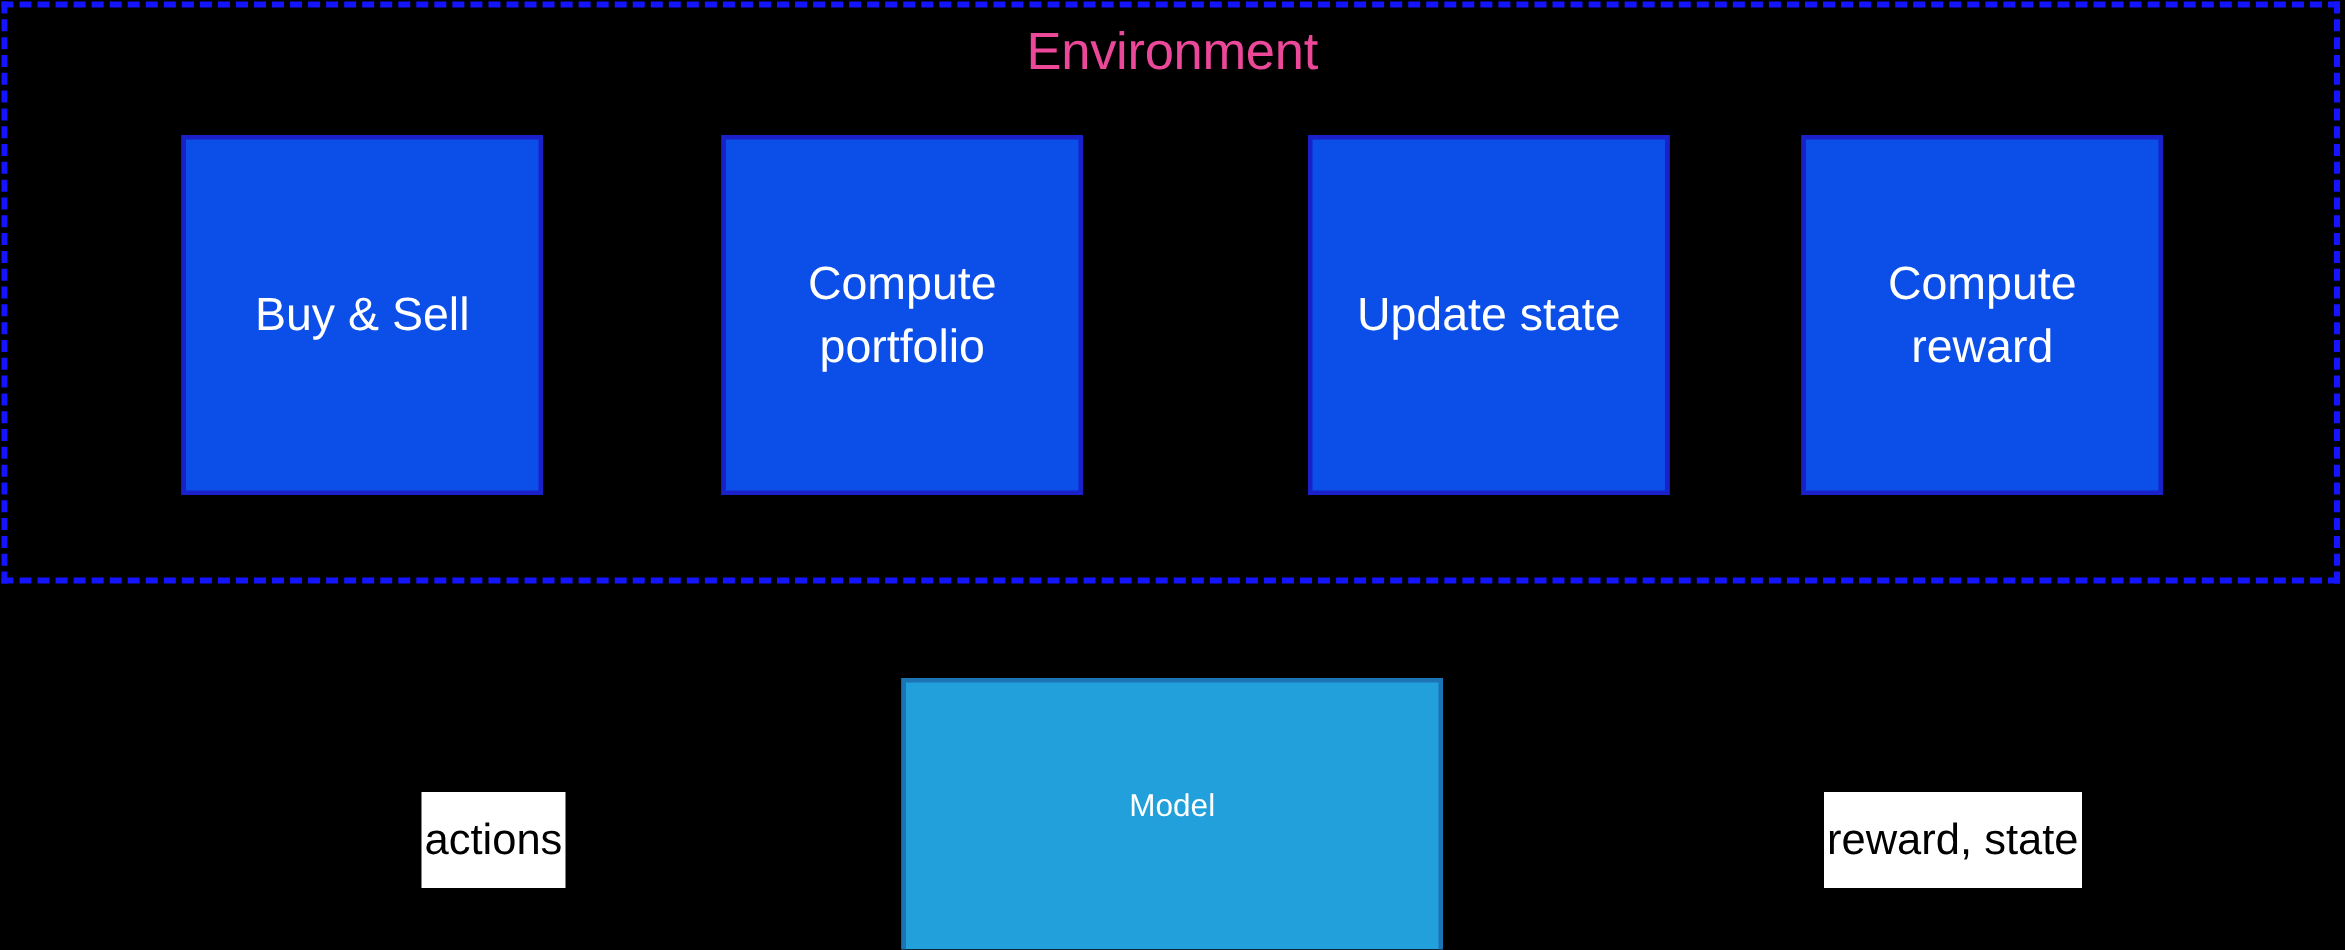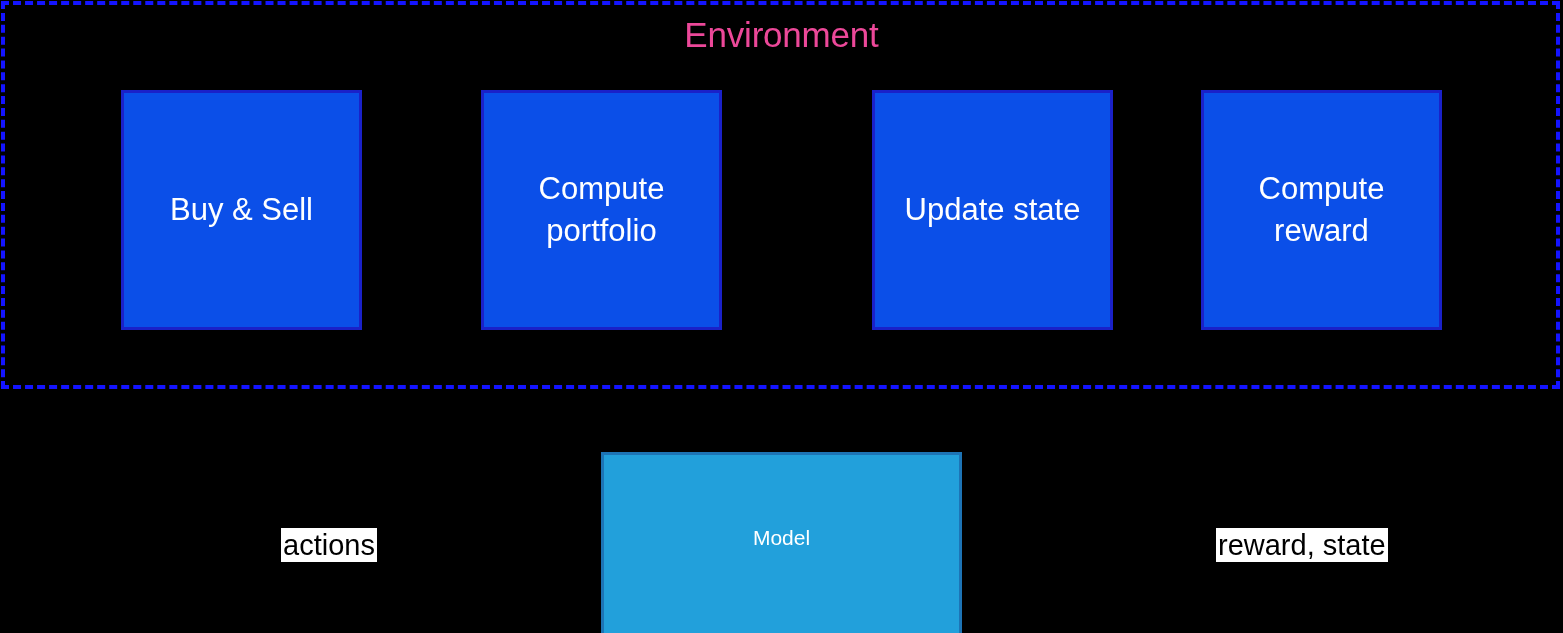--- a/index.html
+++ b/index.html
@@ -98,21 +98,21 @@
 
   
   .edge-label {
     position: absolute;
     background: #FFFFFF;
     color: #000000;
     font-size: 29px;
     line-height: 34px;
     font-family: "Liberation Sans", sans-serif;
     white-space: nowrap;
-    padding: 0 2px;
+    padding: 15px 2px;
   }
   #label-actions {
     left: 281px;
     top: 528px;
   }
   #label-reward-state {
     left: 1176px;
     top: 528px;
     margin-left: 40px;
   }

